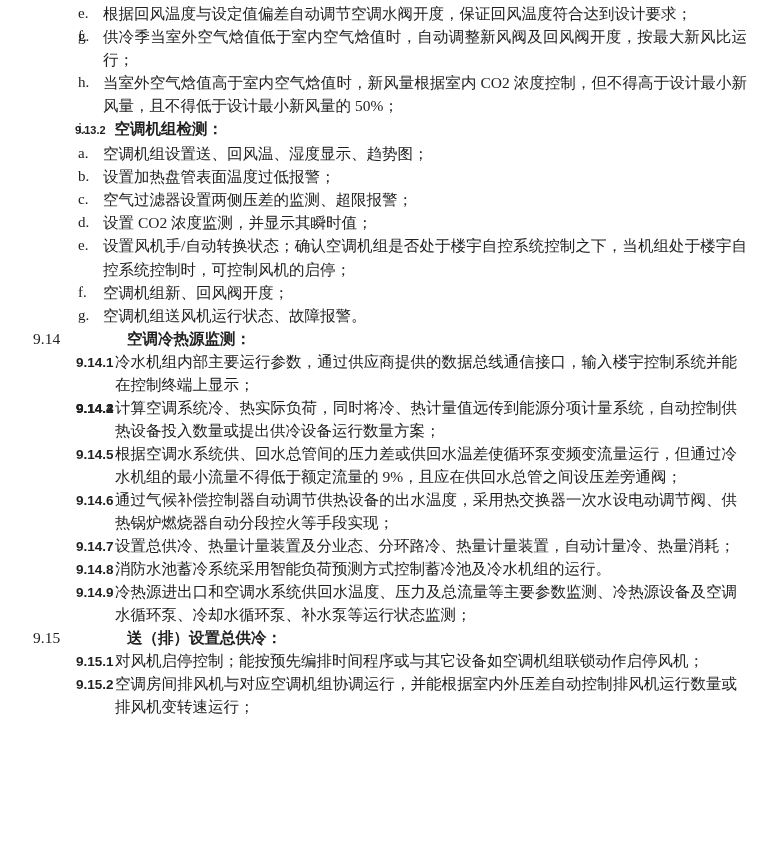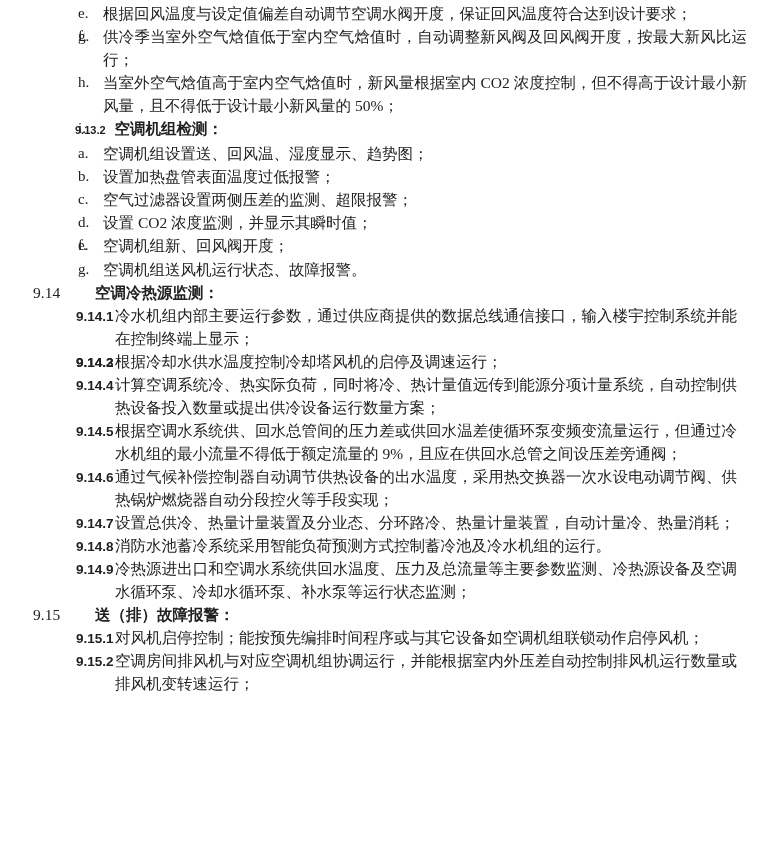--- a/index.html
+++ b/index.html
@@ -69,21 +69,21 @@
     font-weight: 600;
     font-size: 11px;
     margin-right: 9px;
     margin-top: 32px;
   }
   .clause-heading .text {
     font-weight: 700;
   }
   
   .section-heading {
-    padding-left: 68px;
+    padding-left: 100px;
     padding-right: 13px;
   }
   .section-heading .label {
     position: absolute;
     left: 33px;
     top: 0;
     font-family: "Liberation Serif", "DejaVu Serif", serif;
     font-weight: 400;
     font-size: 15.5px;
   }
@@ -100,30 +100,30 @@
       <div class="block letter-item"><span class="label">e.</span><span class="text">根据回风温度与设定值偏差自动调节空调水阀开度，保证回风温度符合达到设计要求；</span></div>
       <div class="block letter-item"><span class="label">f.</span></div>
       <div class="block letter-item"><span class="label">g.</span><span class="text">供冷季当室外空气焓值低于室内空气焓值时，自动调整新风阀及回风阀开度，按最大新风比运行；</span></div>
       <div class="block letter-item"><span class="label">h.</span><span class="text">当室外空气焓值高于室内空气焓值时，新风量根据室内 CO2 浓度控制，但不得高于设计最小新风量，且不得低于设计最小新风量的 50%；</span></div>
       <div class="block letter-item"><span class="label">i.</span></div>
       <div class="block clause-heading"><span class="label">9.13.2</span><span class="text">空调机组检测：</span></div>
       <div class="block letter-item"><span class="label">a.</span><span class="text">空调机组设置送、回风温、湿度显示、趋势图；</span></div>
       <div class="block letter-item"><span class="label">b.</span><span class="text">设置加热盘管表面温度过低报警；</span></div>
       <div class="block letter-item"><span class="label">c.</span><span class="text">空气过滤器设置两侧压差的监测、超限报警；</span></div>
       <div class="block letter-item"><span class="label">d.</span><span class="text">设置 CO2 浓度监测，并显示其瞬时值；</span></div>
-      <div class="block letter-item"><span class="label">e.</span></div>
+      <div class="block letter-item"><span class="label">e.</span><span class="text">设置风机手/自动转换状态；确认空调机组是否处于楼宇自控系统控制之下，当机组处于楼宇自控系统控制时，可控制风机的启停；</span></div>
       <div class="block letter-item"><span class="label">f.</span><span class="text">空调机组新、回风阀开度；</span></div>
       <div class="block letter-item"><span class="label">g.</span><span class="text">空调机组送风机运行状态、故障报警。</span></div>
       <div class="block section-heading"><span class="label">9.14</span><span class="text">空调冷热源监测：</span></div>
       <div class="block clause-item"><span class="label">9.14.1</span><span class="text">冷水机组内部主要运行参数，通过供应商提供的数据总线通信接口，输入楼宇控制系统并能在控制终端上显示；</span></div>
       <div class="block clause-item"><span class="label">9.14.2</span></div>
-      <div class="block clause-item"><span class="label">9.14.3</span><span class="text">根据冷却水供水温度控制冷却塔风机的启停及调速运行；</span></div>
+      <div class="block clause-item"><span class="label">9.14.3</span></div>
       <div class="block clause-item"><span class="label">9.14.4</span><span class="text">计算空调系统冷、热实际负荷，同时将冷、热计量值远传到能源分项计量系统，自动控制供热设备投入数量或提出供冷设备运行数量方案；</span></div>
       <div class="block clause-item"><span class="label">9.14.5</span><span class="text">根据空调水系统供、回水总管间的压力差或供回水温差使循环泵变频变流量运行，但通过冷水机组的最小流量不得低于额定流量的 9%，且应在供回水总管之间设压差旁通阀；</span></div>
       <div class="block clause-item"><span class="label">9.14.6</span><span class="text">通过气候补偿控制器自动调节供热设备的出水温度，采用热交换器一次水设电动调节阀、供热锅炉燃烧器自动分段控火等手段实现；</span></div>
       <div class="block clause-item"><span class="label">9.14.7</span><span class="text">设置总供冷、热量计量装置及分业态、分环路冷、热量计量装置，自动计量冷、热量消耗；</span></div>
       <div class="block clause-item"><span class="label">9.14.8</span><span class="text">消防水池蓄冷系统采用智能负荷预测方式控制蓄冷池及冷水机组的运行。</span></div>
       <div class="block clause-item"><span class="label">9.14.9</span><span class="text">冷热源进出口和空调水系统供回水温度、压力及总流量等主要参数监测、冷热源设备及空调水循环泵、冷却水循环泵、补水泵等运行状态监测；</span></div>
-      <div class="block section-heading"><span class="label">9.15</span><span class="text">送（排）故障报警：</span></div>
+      <div class="block section-heading"><span class="label">9.15</span><span class="text">送（排）设置总供冷：</span></div>
       <div class="block clause-item"><span class="label">9.15.1</span><span class="text">对风机启停控制；能按预先编排时间程序或与其它设备如空调机组联锁动作启停风机；</span></div>
       <div class="block clause-item"><span class="label">9.15.2</span><span class="text">空调房间排风机与对应空调机组协调运行，并能根据室内外压差自动控制排风机运行数量或排风机变转速运行；</span></div>
     </div>
 </div>
 
 </body></html>

